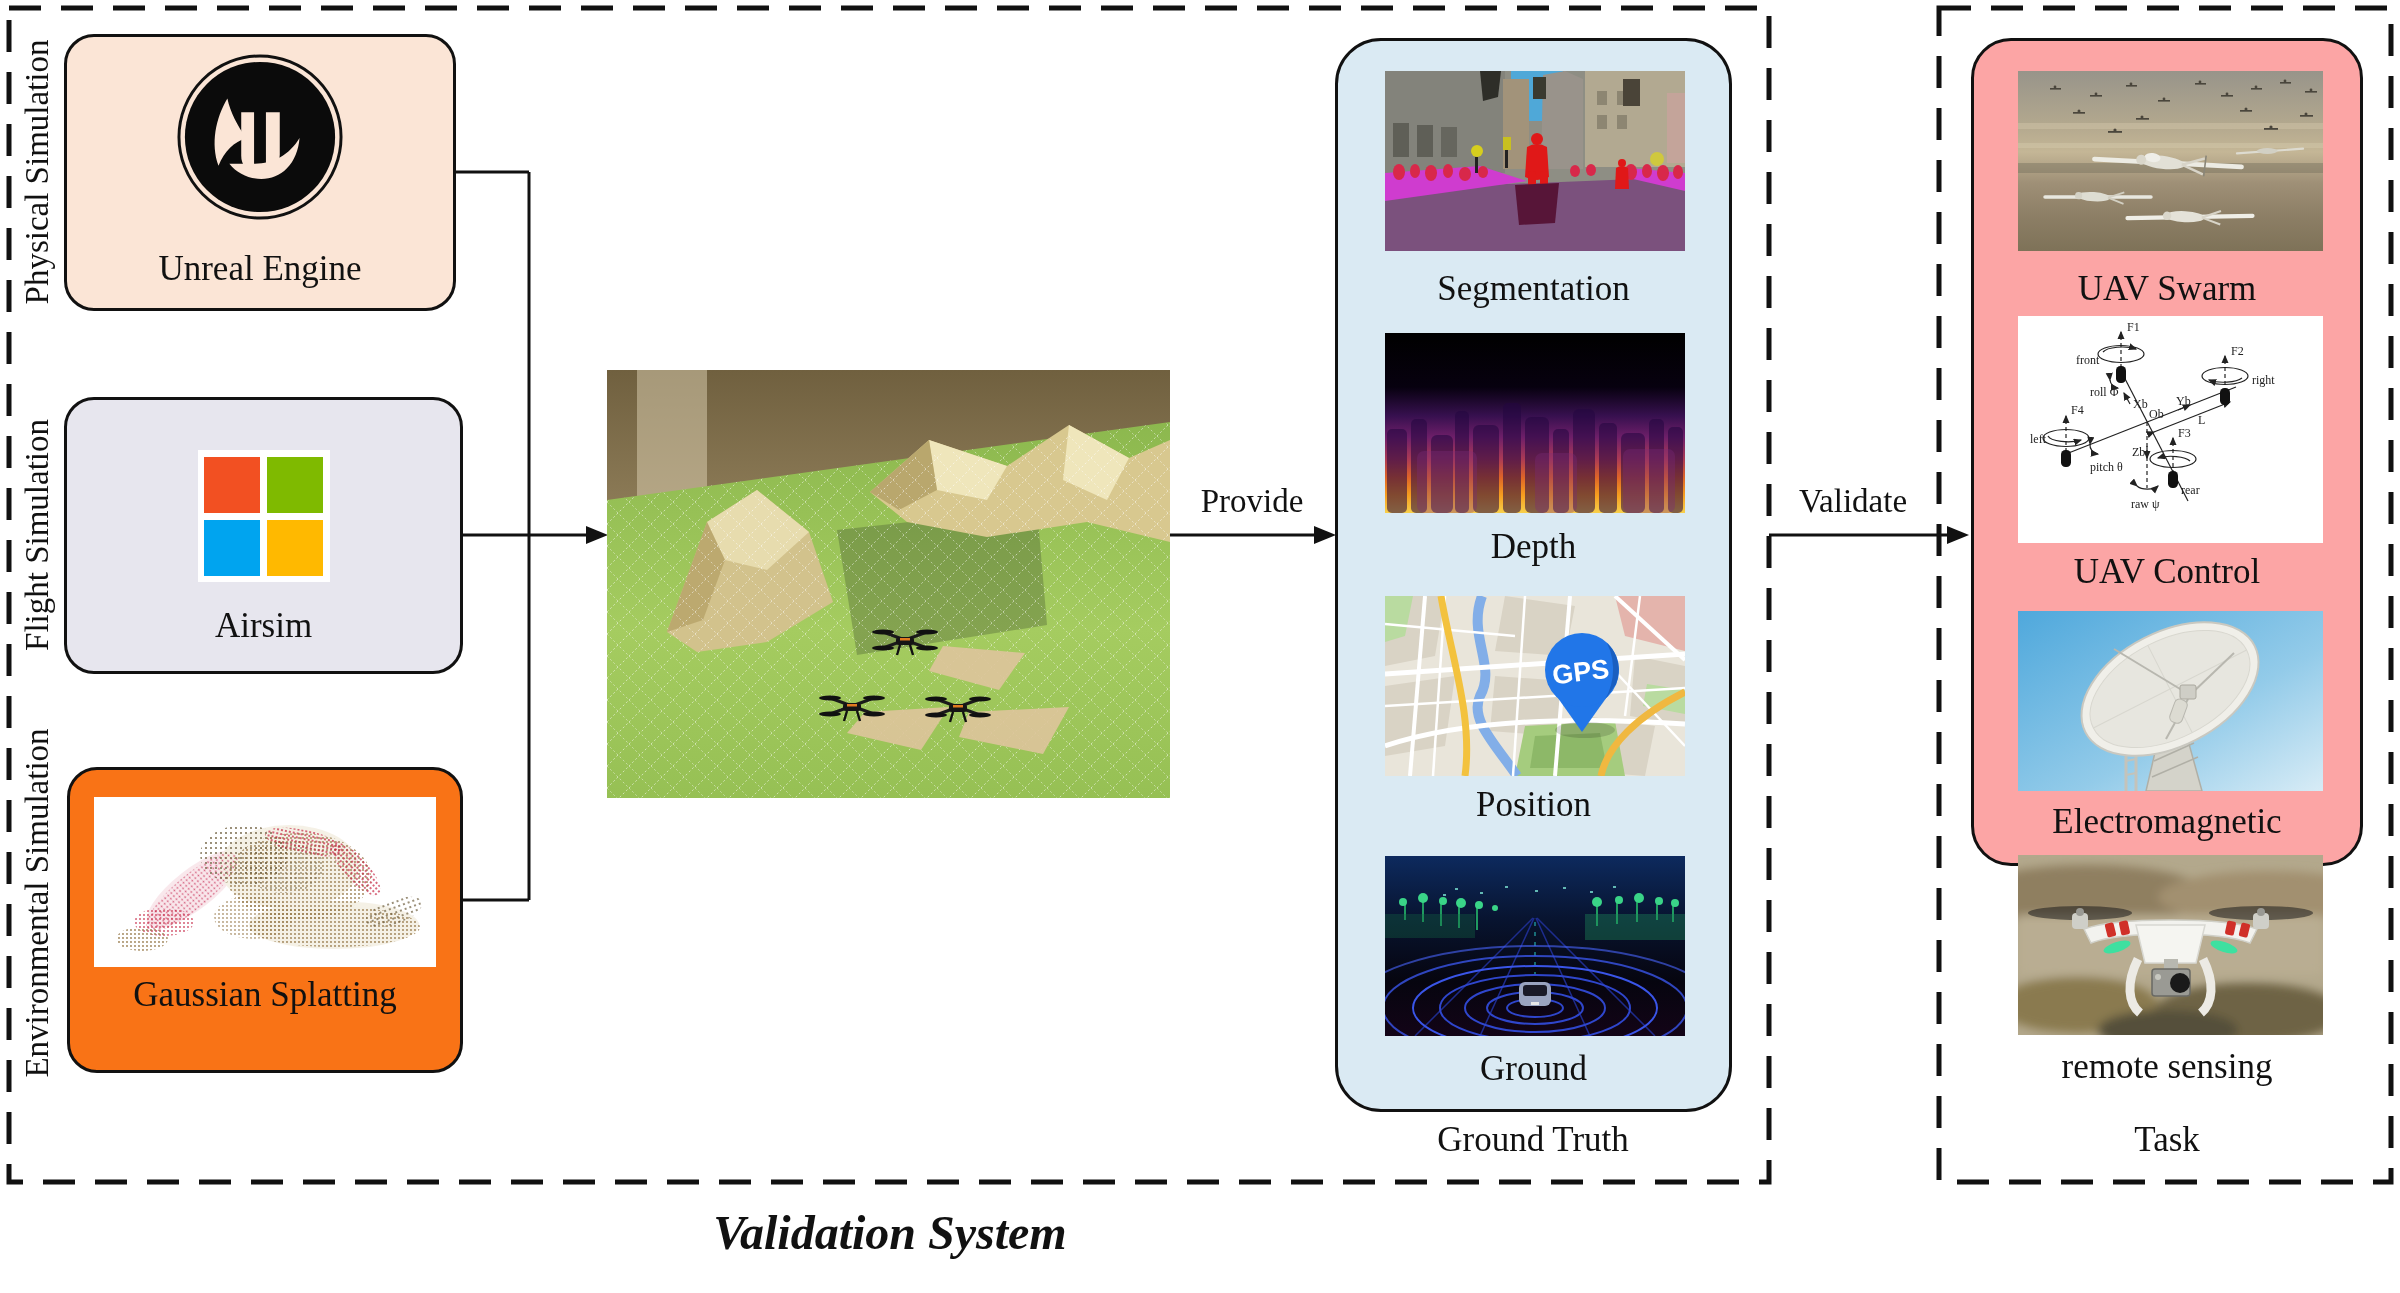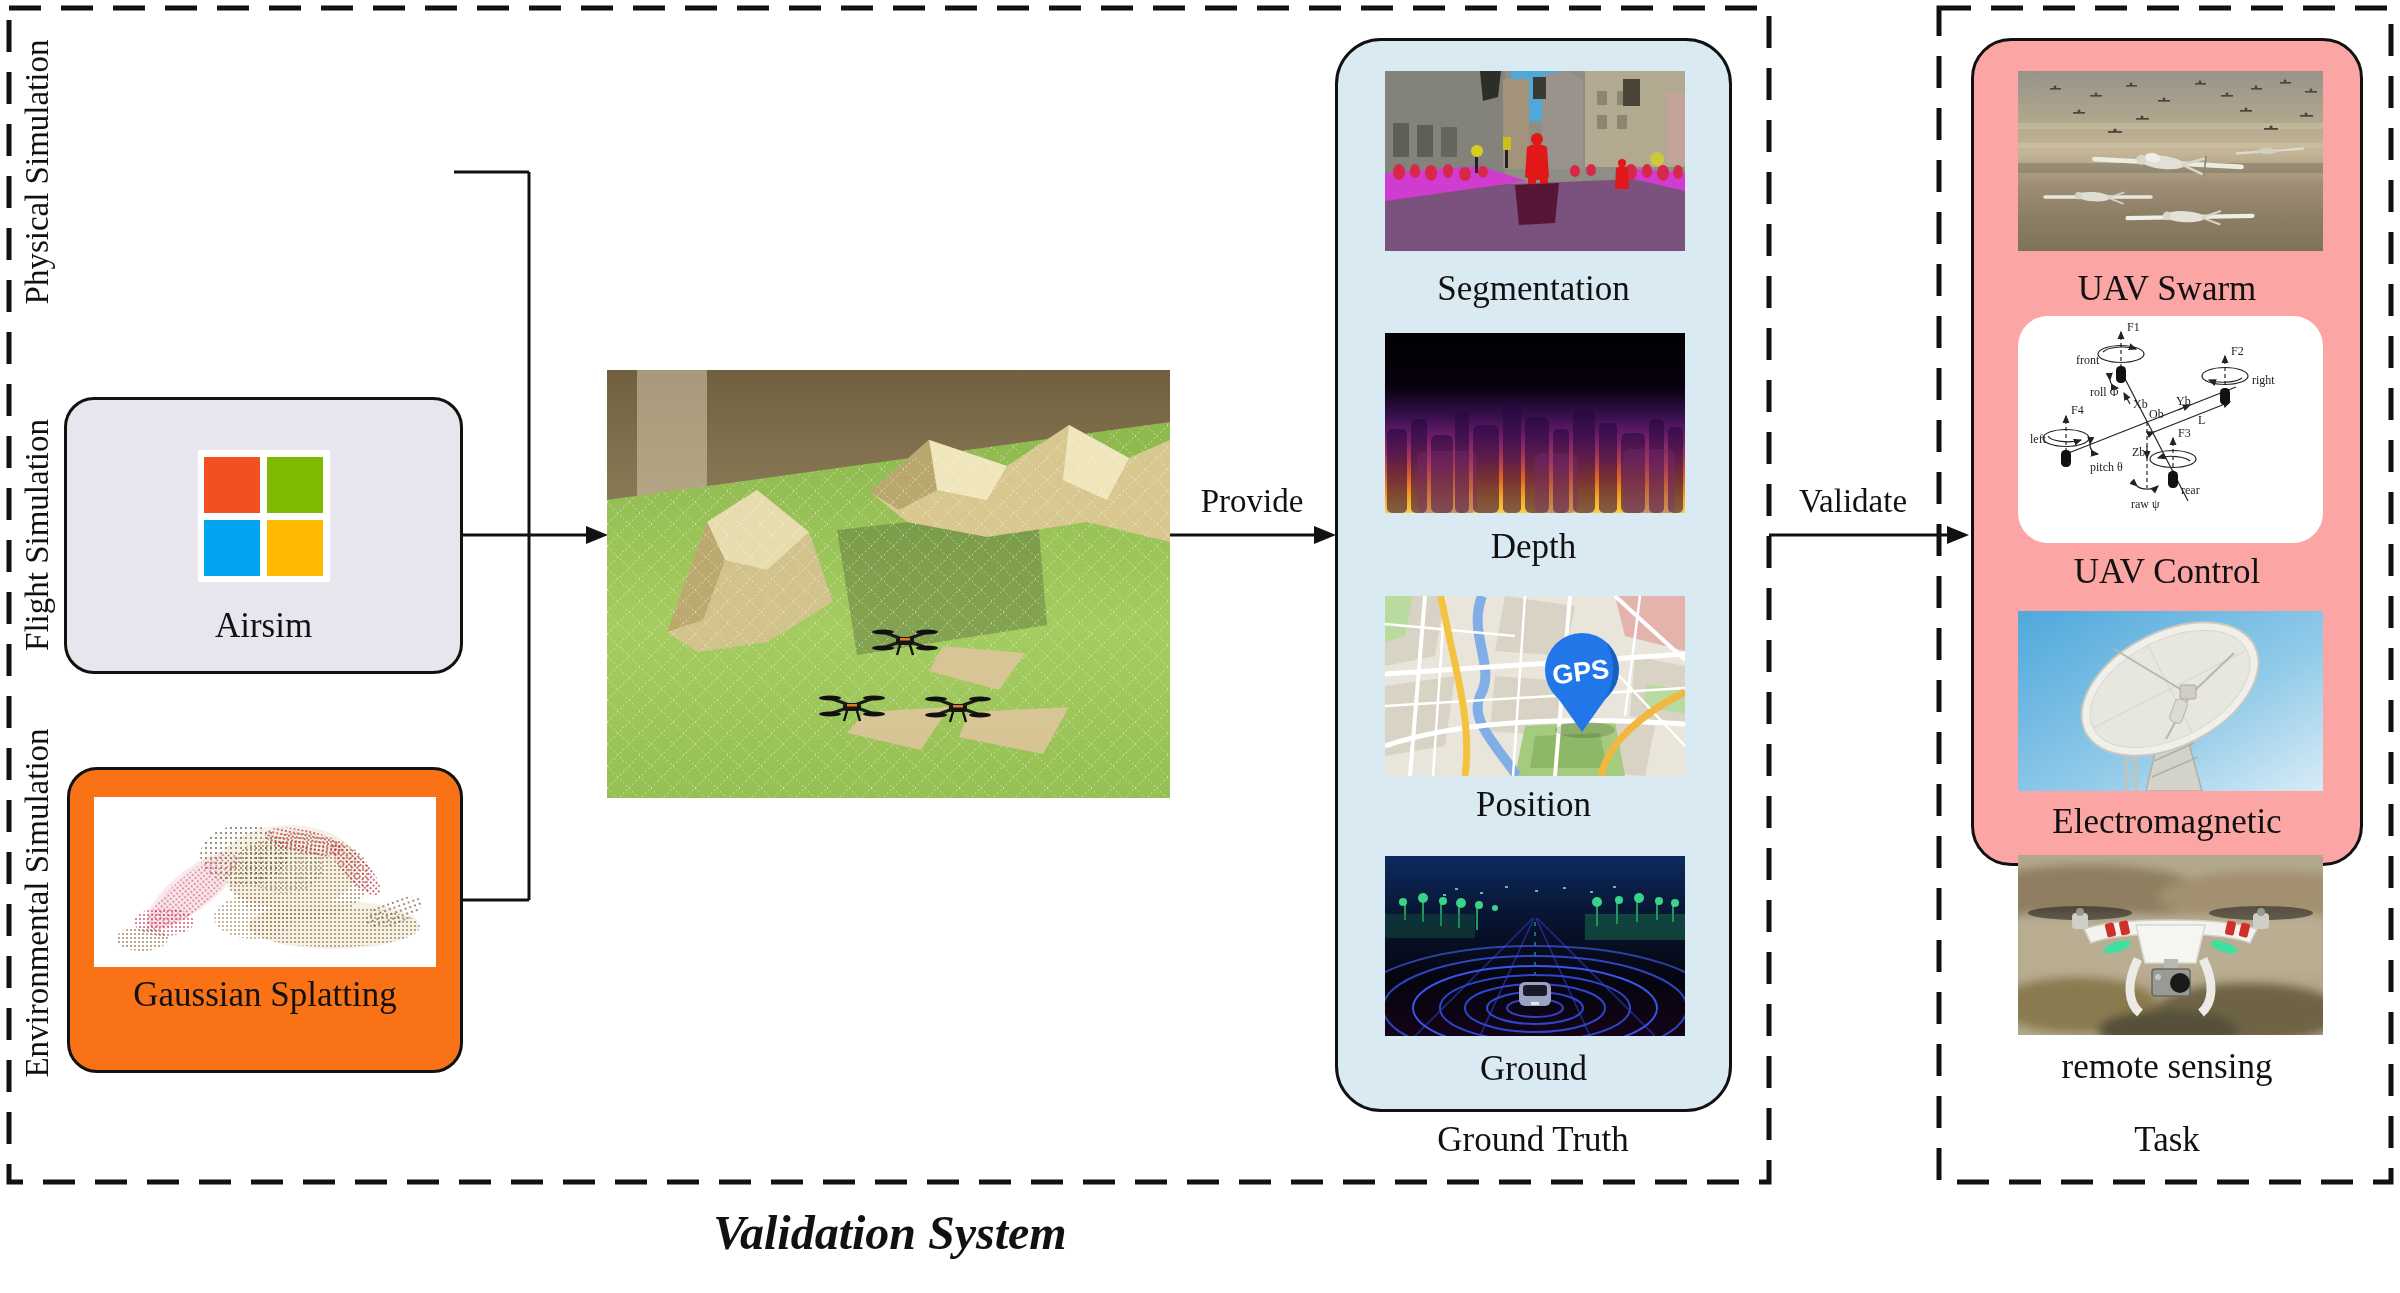--- a/index.html
+++ b/index.html
@@ -45,20 +45,33 @@
       <polygon points="608,535 586,526 586,544"></polygon>
       <polygon points="1336,535 1314,526 1314,544"></polygon>
       <polygon points="1969,535 1947,526 1947,544"></polygon>
     </g>
   </svg>
 
   <div class="v-label" style="left:37px;top:172px;">Physical Simulation</div>
   <div class="v-label" style="left:37px;top:535px;">Flight Simulation</div>
   <div class="v-label" style="left:37px;top:903px;">Environmental Simulation</div>
 
+  <div class="box simbox" style="left:64px;top:34px;width:392px;height:277px;background:#fbe5d6;">
+    <svg style="position:absolute;left:50%;top:16px;transform:translateX(-50%);" width="168" height="168" viewBox="0 0 170 170">
+      <circle cx="85" cy="85" r="82" fill="none" stroke="#111" stroke-width="3"></circle>
+      <circle cx="85" cy="85" r="76" fill="#0b0b0b"></circle>
+      <g fill="#fbe5d6">
+        <path d="M52,46 C40,66 35,92 43,114 C49,99 59,90 71,86 C62,73 55,60 52,46 Z"></path>
+        <path d="M66,60 L66,104 C66,113 71,119 79,121 L79,60 Z"></path>
+        <path d="M91,60 L91,121 C99,119 105,112 105,103 L105,60 Z"></path>
+        <path d="M54,112 C68,130 97,133 112,117 C120,109 124,98 125,86 C115,103 98,112 80,112 C70,112 61,112 54,112 Z"></path>
+      </g>
+    </svg>
+    <div class="cap" style="top:212px;">Unreal Engine</div>
+  </div>
 
   <div class="box simbox" style="left:64px;top:397px;width:399px;height:277px;background:#e7e6ee;">
     <div class="ms-card">
       <div class="ms-sq" style="background:#f25022;"></div>
       <div class="ms-sq" style="background:#7fba00;"></div>
       <div class="ms-sq" style="background:#00a4ef;"></div>
       <div class="ms-sq" style="background:#ffb900;"></div>
     </div>
     <div class="cap" style="top:206px;">Airsim</div>
   </div>
@@ -472,21 +485,21 @@
           <line x1="14" y1="0" x2="36" y2="7" stroke="#d8d4c8" stroke-width="2.5"></line>
         </g>
         <g transform="translate(252,80) scale(0.45)">
           <rect x="-76" y="-2.4" width="152" height="4.8" rx="2.4" fill="#dddbd0" transform="rotate(-4)"></rect>
           <ellipse cx="-6" cy="0" rx="23" ry="6.5" fill="#d2d0c4"></ellipse>
         </g>
       </svg>
     </div>
     <div class="cap" style="top:228px;">UAV Swarm</div>
 
-    <div class="imgf" style="left:44px;top:275px;width:305px;height:227px;background:#fff;border-radius:30px;">
+    <div class="imgf" style="left:44px;top:275px;width:305px;height:227px;background:#fff;">
       <svg width="305" height="227" viewBox="0 0 305 227" font-family="Liberation Serif, DejaVu Serif, serif" font-size="12" fill="#222">
         <g stroke="#222" stroke-width="1.2" fill="none">
           <line x1="103" y1="55" x2="170" y2="185"></line>
           <line x1="48" y1="138" x2="218" y2="71"></line>
           <ellipse cx="103" cy="38" rx="23" ry="8.5"></ellipse>
           <ellipse cx="207" cy="60" rx="23" ry="8.5"></ellipse>
           <ellipse cx="48" cy="122" rx="23" ry="8.5"></ellipse>
           <ellipse cx="155" cy="143" rx="23" ry="8.5"></ellipse>
           <path d="M85,36 A20,7 0 0 1 118,33" marker-end="url(#ah)"></path>
           <path d="M224,62 A20,7 0 0 1 191,64" marker-end="url(#ah)"></path>

